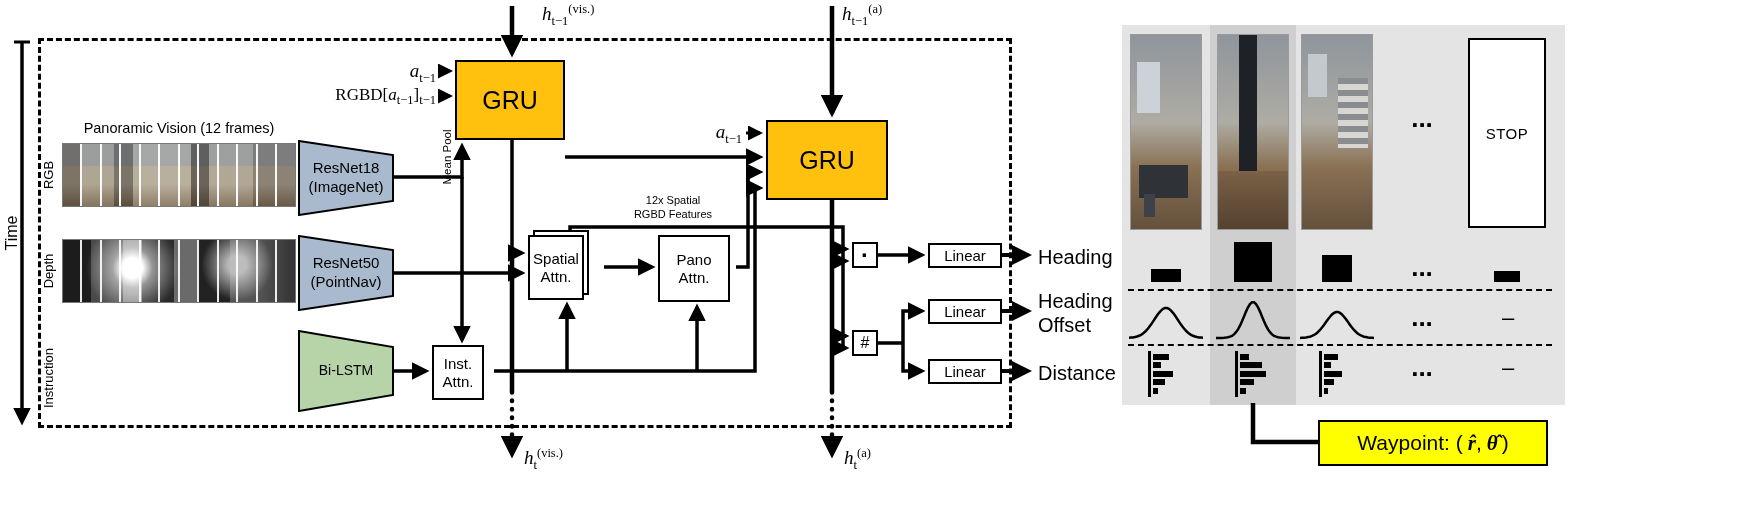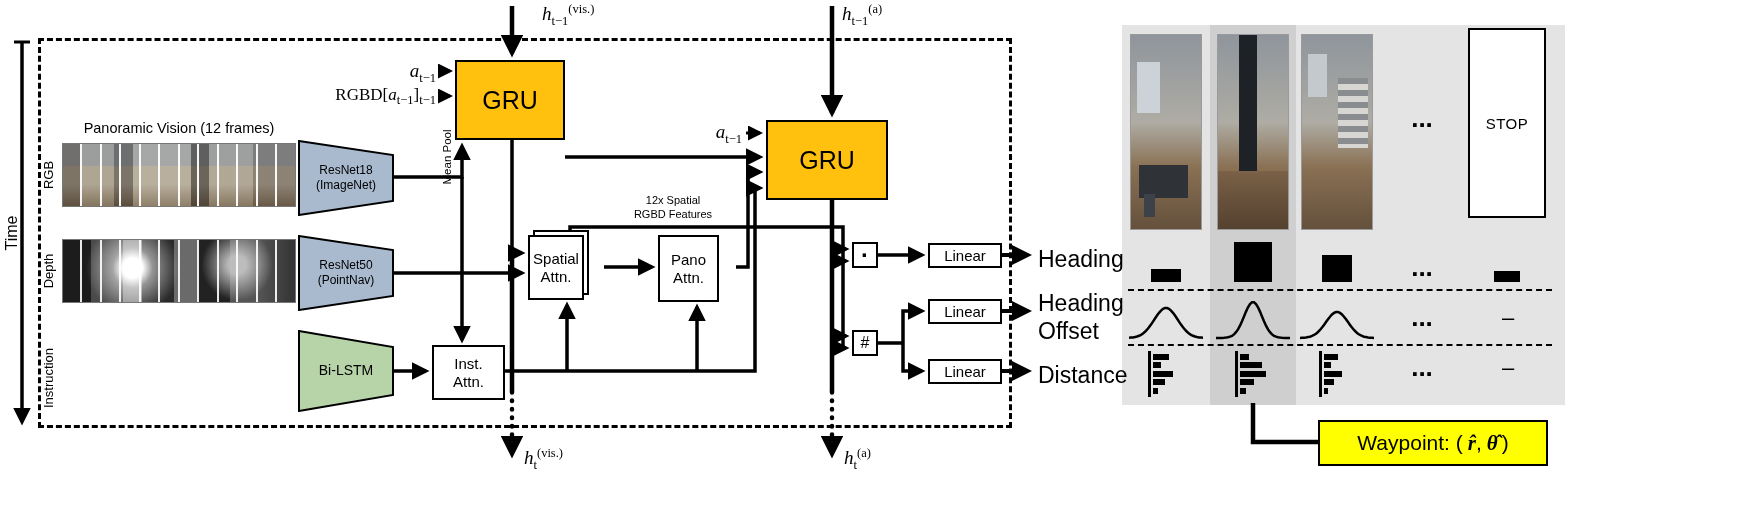--- a/index.html
+++ b/index.html
@@ -12,37 +12,37 @@
   .wbox{background:#fff;border:2px solid #000}
   .stacked{box-shadow:5px -5px 0 -2px #fff,5px -5px 0 0 #000}
   .twoline{line-height:1.18;font-size:15px}
   .vlabel{position:absolute;z-index:5;transform:translate(-50%,-50%) rotate(-90deg);white-space:nowrap;font-size:13px}
   .math{position:absolute;z-index:6;font-family:"Liberation Serif",serif;font-size:19px;white-space:nowrap}
   .math i{font-style:italic}
   .math sub,.math sup{font-size:12.5px}
   .right{text-align:right}
   .trap{position:absolute;display:flex;align-items:center;justify-content:center;text-align:center;z-index:5}
   .trap svg{position:absolute;left:0;top:0}
-  .trap .tl{position:relative;font-size:12px;line-height:1.25;z-index:1}
+  .trap .tl{position:relative;font-size:15px;line-height:1.25;z-index:1}
   .fill-resnet{fill:var(--resnet-fill,#A9BACF);stroke:#000;stroke-width:2}
   .fill-bilstm{fill:var(--bilstm-fill,#B7D3A8);stroke:#000;stroke-width:2}
   .strip{position:absolute;border:1px solid #777;z-index:5}
   .rgb-strip{background-image:
     repeating-linear-gradient(90deg,rgba(255,255,255,0) 0 17.5px,rgba(255,255,255,.95) 17.5px 19.5px),
     linear-gradient(90deg,rgba(60,50,40,.45) 0 8%,rgba(160,150,130,.25) 8% 22%,rgba(40,35,30,.4) 22% 30%,rgba(200,190,170,.25) 30% 55%,rgba(35,30,25,.5) 55% 63%,rgba(170,160,140,.25) 63% 82%,rgba(70,60,50,.35) 82% 100%),
     linear-gradient(180deg,#9aa0a6 0 35%,#b3aa99 35% 65%,#7d6a52 100%)}
   .depth-strip{background-image:
     repeating-linear-gradient(90deg,rgba(255,255,255,0) 0 17.5px,rgba(255,255,255,.9) 17.5px 19.5px),
     radial-gradient(circle at 30% 45%,#fff 0 6%,rgba(255,255,255,.5) 12%,rgba(255,255,255,0) 28%),
     radial-gradient(circle at 75% 40%,rgba(200,200,200,.9) 0 5%,rgba(200,200,200,0) 20%),
     linear-gradient(90deg,#1c1c1c 0 12%,#4a4a4a 12% 26%,#8a8a8a 26% 34%,#2a2a2a 34% 48%,#6a6a6a 48% 58%,#222 58% 72%,#555 72% 84%,#333 100%)}
   .instr{position:absolute;border:1px solid #888;background:#fff;padding:5px 6px;font-size:11px;line-height:1.42;text-align:left;z-index:5}
   .opbox{font-weight:bold}
   .linear{font-size:15px}
-  .outlbl{position:absolute;z-index:6;font-size:23px;line-height:1.22}
+  .outlbl{position:absolute;z-index:6;font-size:20px;line-height:1.22}
   .panel{position:absolute;background:var(--panel-bg,#E4E4E4);z-index:2}
   .band{position:absolute;background:var(--panel-highlight,#CFCFCF);z-index:2}
   .photo{position:absolute;z-index:3;border:1px solid #9a9a9a;overflow:hidden;background:linear-gradient(180deg,#8f959c 0%,#aeaca4 45%,#8a7154 68%,#64503c 100%)}
   .photo .pd{position:absolute}
   .stopbox{font-size:15px;letter-spacing:.5px;z-index:3}
   .heading-bar{position:absolute;background:#000;z-index:3}
   .sep{position:absolute;border-top:2.5px dashed #000;width:424px;left:1128px;z-index:3}
   .hist{position:absolute;width:40px;height:46px;border-left:3px solid #000;padding-left:2px;z-index:3}
   .histbar{height:6px;margin:2.5px 0;background:#000}
   .dots{position:absolute;z-index:3;font-size:26px;font-weight:bold;text-align:center;width:48px}
@@ -158,27 +158,27 @@
 
   <div class="node gru" style="left:455px;top:60px;width:110px;height:80px">GRU</div>
   <div class="node gru" style="left:766px;top:120px;width:122px;height:80px">GRU</div>
 
   <div class="node wbox stacked twoline" style="left:528px;top:235px;width:56px;height:65px">
     <div>
         <div>Spatial</div>
         <div>Attn.</div>
       </div>
   </div>
-  <div class="node wbox twoline" style="left:658px;top:235px;width:61px;height:67px">
+  <div class="node wbox twoline" style="left:658px;top:235px;width:72px;height:67px">
     <div>
         <div>Pano</div>
         <div>Attn.</div>
       </div>
   </div>
-  <div class="node wbox twoline" style="left:432px;top:345px;width:73px;height:55px">
+  <div class="node wbox twoline" style="left:432px;top:345px;width:52px;height:55px">
     <div>
         <div>Inst.</div>
         <div>Attn.</div>
       </div>
   </div>
 
   <div class="node" style="left:608px;top:189px;width:130px;height:38px;font-size:11px;line-height:1.25">
     <div>
         <div>12x Spatial</div>
         <div>RGBD Features</div>
@@ -212,21 +212,21 @@
   </div>
   <div class="photo" style="left:1217px;top:34px;width:72px;height:196px">
     <div class="pd" style="left:30%;top:0;width:26%;height:76%;background:#1e2125"></div>
     <div class="pd" style="left:0;bottom:0;width:100%;height:30%;background:linear-gradient(180deg,#7a6147,#55412f)"></div>
   </div>
   <div class="photo" style="left:1301px;top:34px;width:72px;height:196px">
     <div class="pd" style="right:6%;top:22%;width:42%;height:36%;background:repeating-linear-gradient(180deg,#8a8d90 0 6px,#d8d6d2 6px 12px)"></div>
     <div class="pd" style="left:8%;top:10%;width:28%;height:22%;background:#c3c9cd"></div>
   </div>
   <div class="dots" style="left:1398px;top:103px">...</div>
-  <div class="node wbox stopbox" style="left:1468px;top:28px;width:78px;height:190px">STOP</div>
+  <div class="node wbox stopbox" style="left:1468px;top:38px;width:78px;height:190px">STOP</div>
 
   <div class="heading-bar" style="width: 30px; height: 13px; left: 1151px; top: 269px;"></div>
   <div class="heading-bar" style="width: 38px; height: 40px; left: 1234px; top: 242px;"></div>
   <div class="heading-bar" style="width: 30px; height: 27px; left: 1322px; top: 255px;"></div>
   <div class="heading-bar" style="width: 26px; height: 11px; left: 1494px; top: 271px;"></div>
   <div class="dots" style="left:1398px;top:252px">...</div>
 
   <div class="sep" style="top:289px"></div>
 
   <svg class="gauss" style="left:1129px;top:300px" width="74" height="40">

